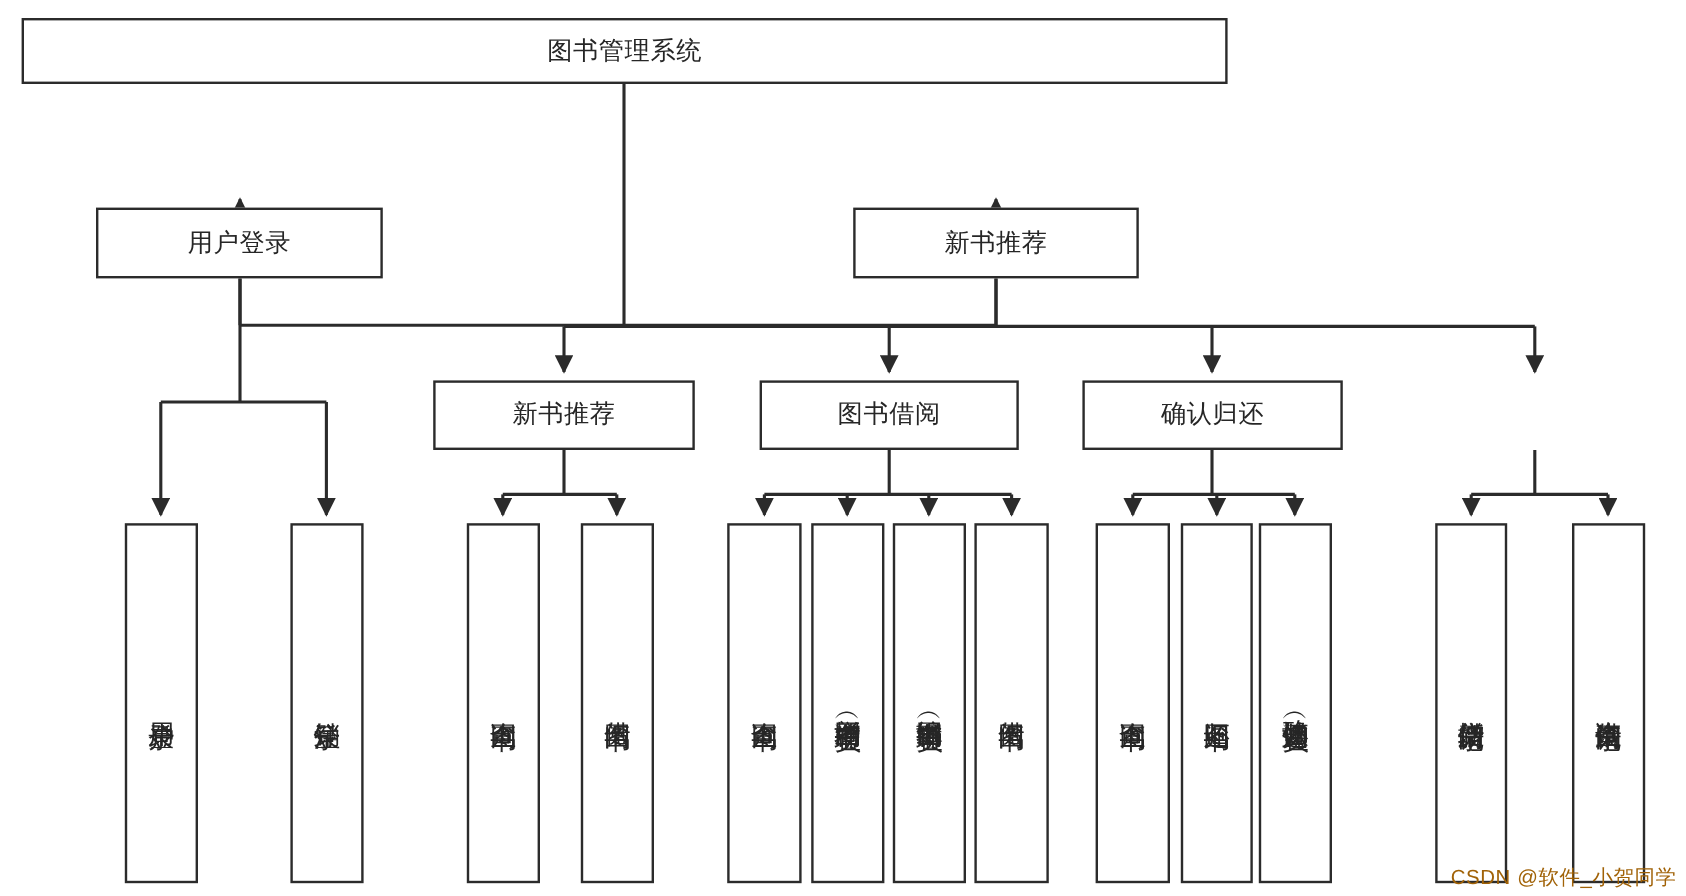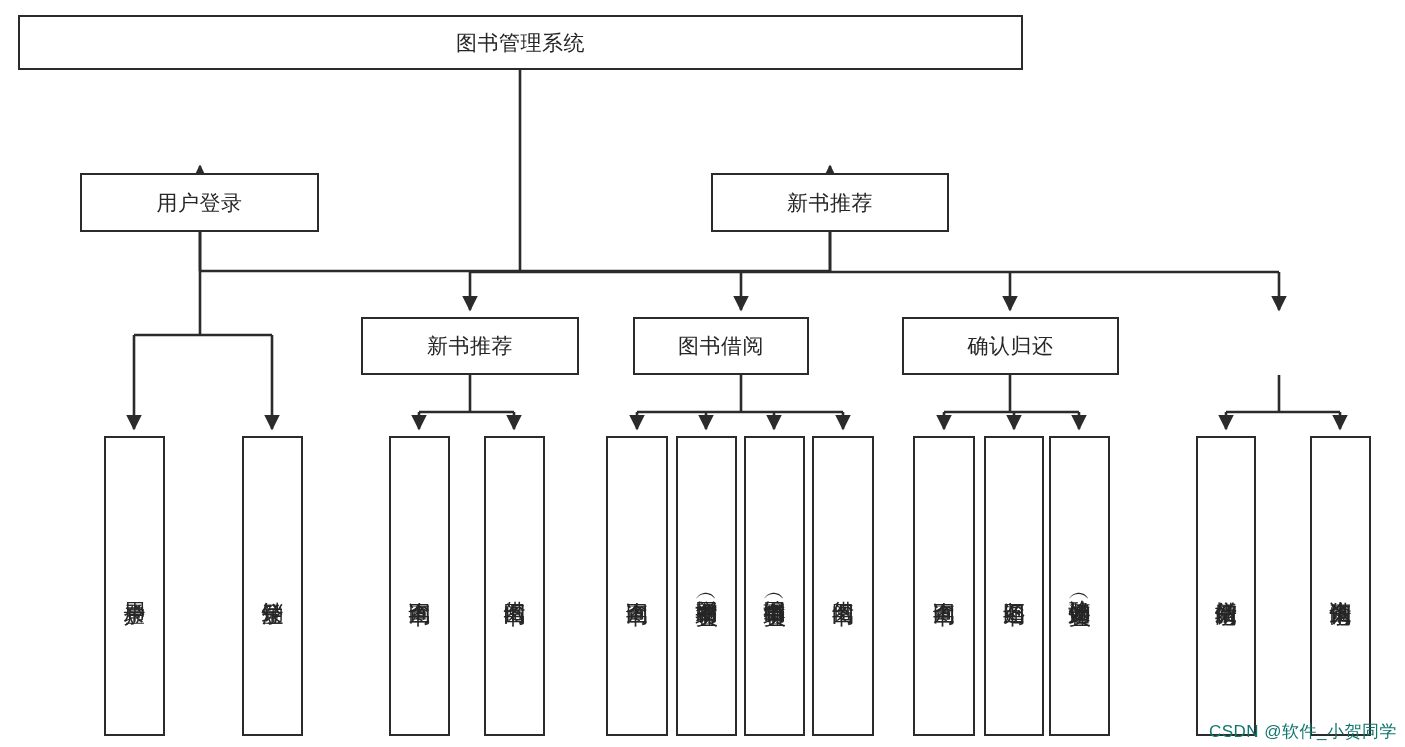--- a/index.html
+++ b/index.html
@@ -50,21 +50,21 @@
     color: #262626;
     line-height: 1.18;
     letter-spacing: 1px;
     white-space: nowrap;
   }
   .watermark {
     position: absolute;
     right: 8px;
     bottom: 4px;
     font-size: 17px;
-    color: #0f766e;
+    color: #a16207;
     white-space: nowrap;
     pointer-events: none;
     letter-spacing: 0.5px;
   }
 </style>
 </head>
 <body>
 
 <div id="canvas">
 
@@ -144,21 +144,21 @@
   <div class="node-box" id="node-l2-0" style="left: 80px; top: 173px; width: 239px; height: 59px;">
     <span class="node-label-h">用户登录</span>
   </div>
   <div class="node-box" id="node-l2-1" style="left: 711px; top: 173px; width: 238px; height: 59px;">
     <span class="node-label-h">新书推荐</span>
   </div>
 
   <div class="node-box" id="node-l3-0" style="left: 361px; top: 317px; width: 218px; height: 58px;">
     <span class="node-label-h">新书推荐</span>
   </div>
-  <div class="node-box" id="node-l3-1" style="left: 633px; top: 317px; width: 176px; height: 58px;">
+  <div class="node-box" id="node-l3-1" style="left: 633px; top: 317px; width: 216px; height: 58px;">
     <span class="node-label-h">图书借阅</span>
   </div>
   <div class="node-box" id="node-l3-2" style="left: 902px; top: 317px; width: 217px; height: 58px;">
     <span class="node-label-h">确认归还</span>
   </div>
 
   <div class="node-box" id="node-leaf-0" style="left: 104px; top: 436px; width: 61px; height: 300px;">
     <span class="node-label-v">用户登录</span>
   </div>
   <div class="node-box" id="node-leaf-1" style="left: 242px; top: 436px; width: 61px; height: 300px;">

